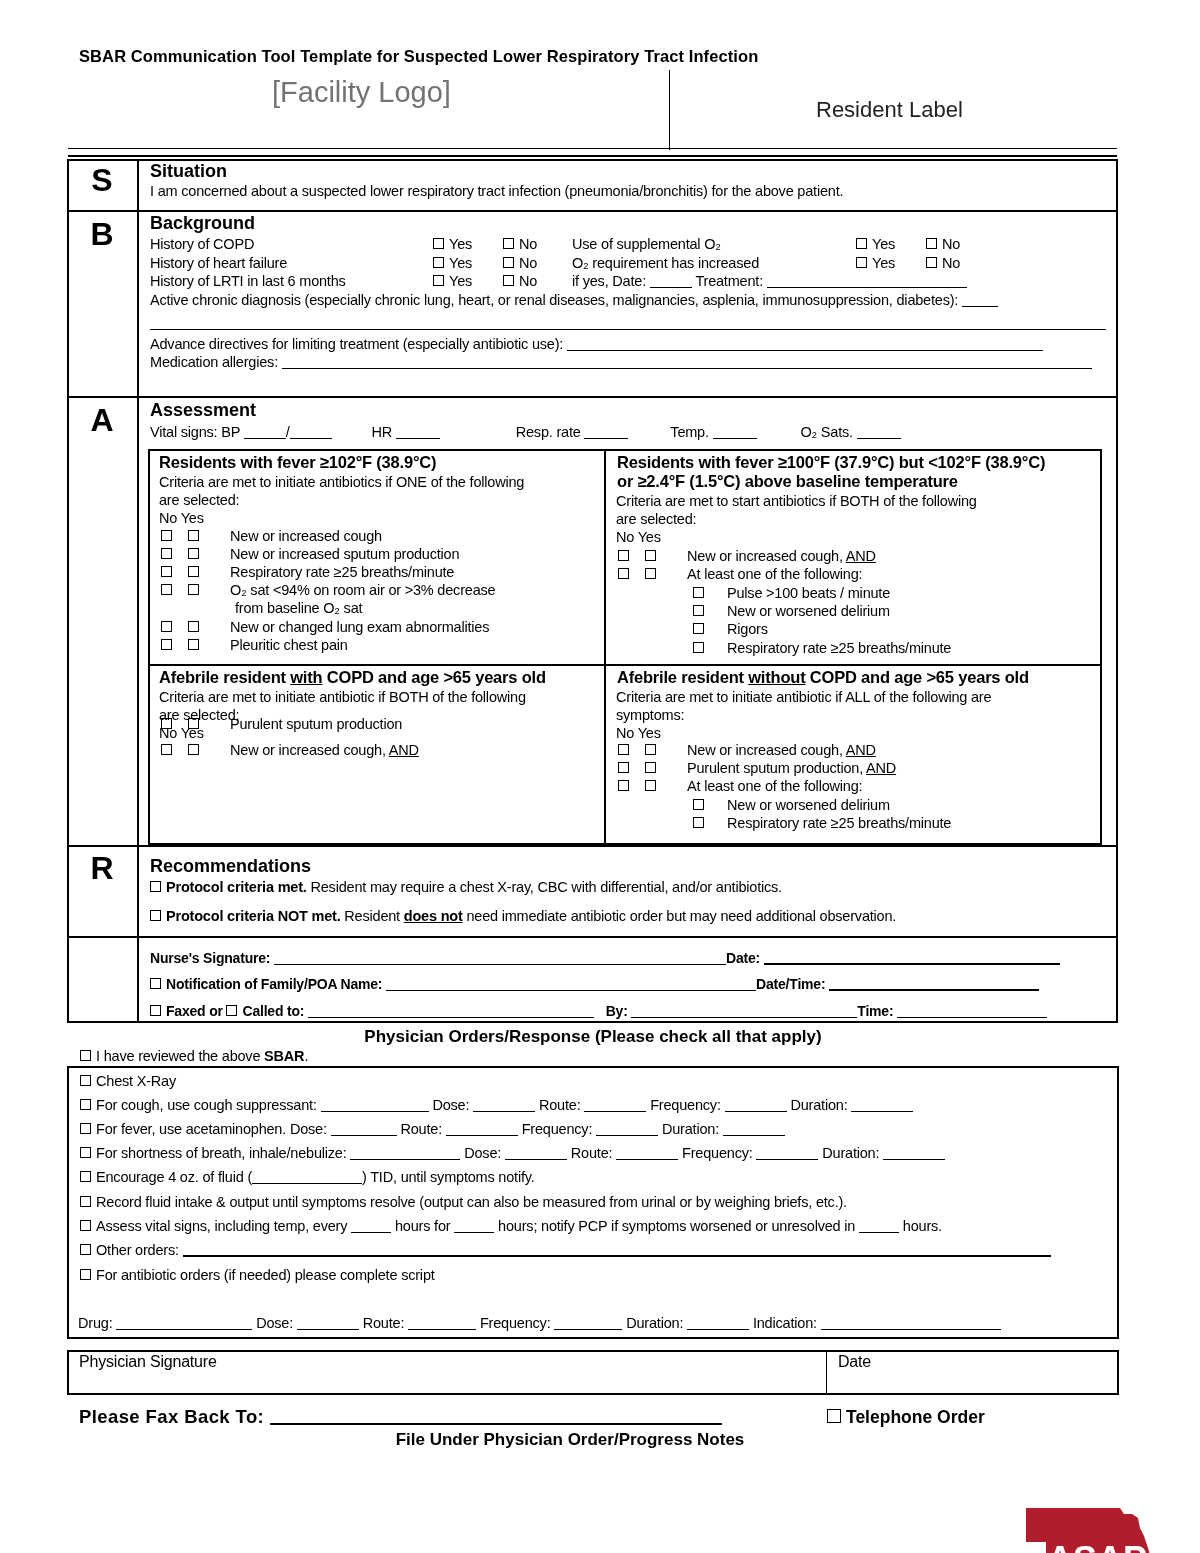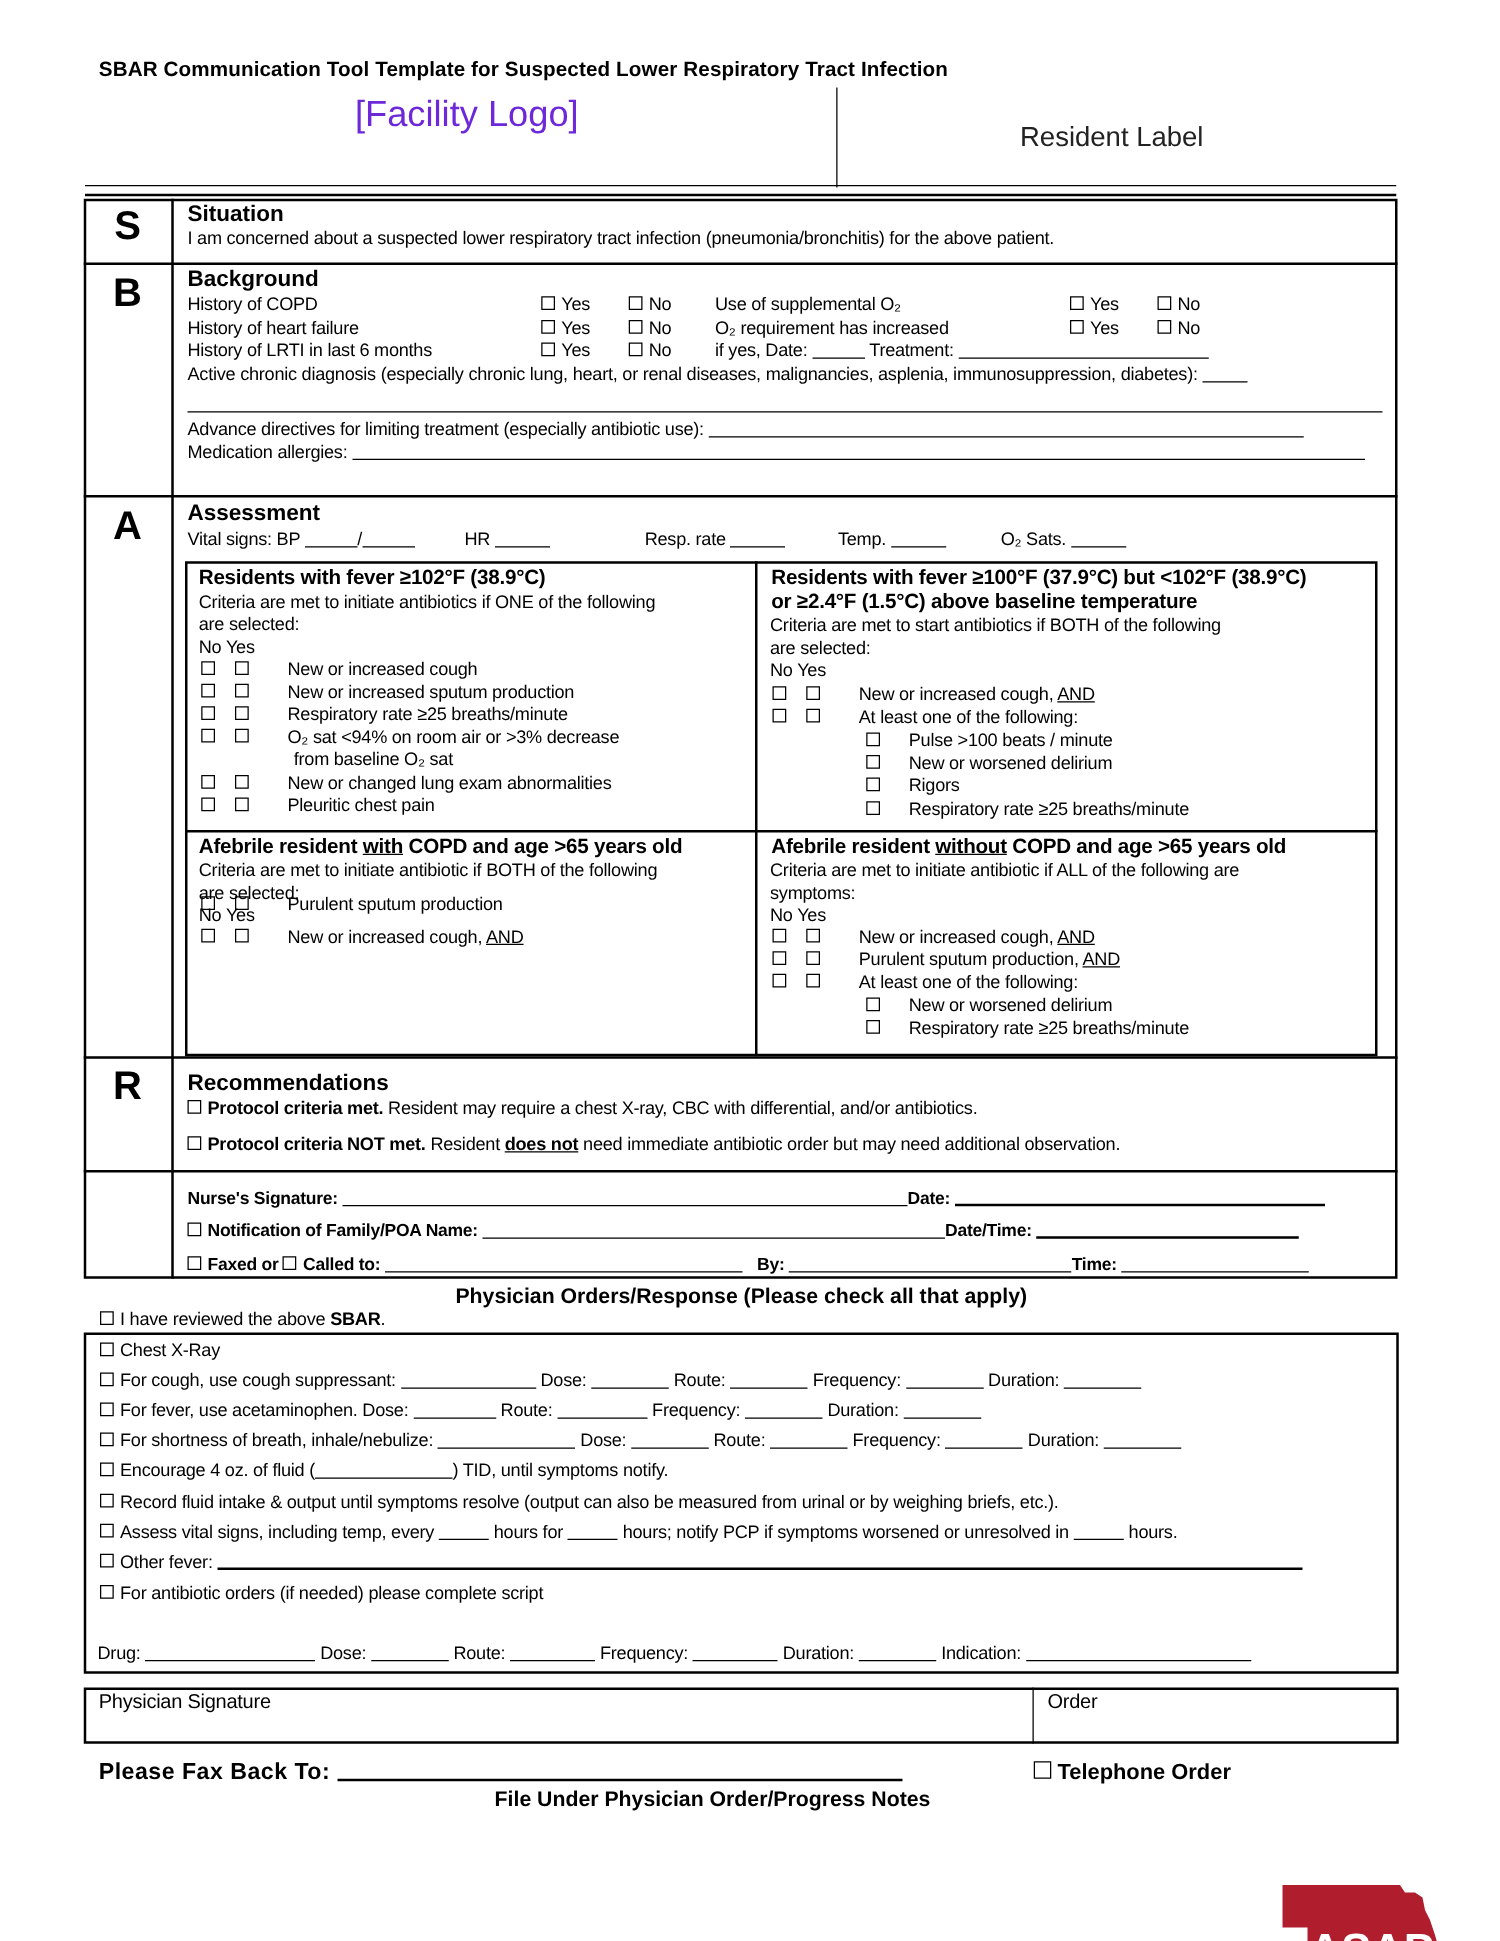--- a/index.html
+++ b/index.html
@@ -1,19 +1,19 @@
 <!DOCTYPE html>
 <html><head>
 <meta charset="utf-8">
 <style>
   html, body { margin:0; padding:0; background:#fff; }
   body { width:1200px; height:1553px; position:relative; font-family:"Liberation Sans", sans-serif; color:#000; overflow:hidden; }
   .abs { position:absolute; }
   .title { left:79px; top:47px; font-family:"Liberation Sans", sans-serif; font-weight:bold; font-size:16.5px; letter-spacing:0.1px; }
-  .logo-ph { left:284px; top:76px; font-size:29px; color:#6d28d9; font-family:"Liberation Sans", sans-serif; }
+  .logo-ph { left:272px; top:76px; font-size:29px; color:#737373; font-family:"Liberation Sans", sans-serif; }
   .vdiv { left:669px; top:70px; width:1px; height:80px; background:#000; }
   .resident { left:816px; top:97px; font-size:22px; color:#222; }
   .hline1 { left:68px; top:148px; width:1049px; height:1px; background:#000; }
   .hline2 { left:68px; top:155px; width:1049px; height:2px; background:#000; }
 
   .frame { left:67px; top:159px; width:1051px; height:864px; border:2px solid #000; box-sizing:border-box; }
   .letters-col { left:137px; top:159px; width:2px; height:864px; background:#000; }
   .sep { left:67px; height:2px; width:1051px; background:#000; }
   .letter { font-size:32px; font-weight:bold; width:70px; text-align:center; left:67px; }
   .sec-h { font-size:18px; font-weight:bold; left:150px; }
@@ -180,28 +180,28 @@
 <div class="abs t" style="left:80px;top:1048px"><span class="cb"></span><span>I have reviewed the above </span><span class="b">SBAR</span><span>.</span></div>
 
 <div class="abs orders"></div>
 <div class="abs t" style="left:80px;top:1073px"><span class="cb"></span><span>Chest X-Ray</span></div>
 <div class="abs t" style="left:80px;top:1097px"><span class="cb"></span><span>For cough, use cough suppressant:</span> <span class="line" style="width:108px"></span> <span>Dose:</span> <span class="line" style="width:62px"></span> <span>Route:</span> <span class="line" style="width:62px"></span> <span>Frequency:</span> <span class="line" style="width:62px"></span> <span>Duration:</span> <span class="line" style="width:62px"></span></div>
 <div class="abs t" style="left:80px;top:1121px"><span class="cb"></span><span>For fever, use acetaminophen. Dose:</span> <span class="line" style="width:66px"></span> <span>Route:</span> <span class="line" style="width:72px"></span> <span>Frequency:</span> <span class="line" style="width:62px"></span> <span>Duration:</span> <span class="line" style="width:62px"></span></div>
 <div class="abs t" style="left:80px;top:1145px"><span class="cb"></span><span>For shortness of breath, inhale/nebulize:</span> <span class="line" style="width:110px"></span> <span>Dose:</span> <span class="line" style="width:62px"></span> <span>Route:</span> <span class="line" style="width:62px"></span> <span>Frequency:</span> <span class="line" style="width:62px"></span> <span>Duration:</span> <span class="line" style="width:62px"></span></div>
 <div class="abs t" style="left:80px;top:1169px"><span class="cb"></span><span>Encourage 4 oz. of fluid (</span><span class="line" style="width:110px"></span><span>) TID, until symptoms notify.</span></div>
 <div class="abs t" style="left:80px;top:1194px"><span class="cb"></span><span>Record fluid intake &amp; output until symptoms resolve (output can also be measured from urinal or by weighing briefs, etc.).</span></div>
 <div class="abs t" style="left:80px;top:1218px"><span class="cb"></span><span>Assess vital signs, including temp, every</span> <span class="line" style="width:40px"></span> <span>hours for</span> <span class="line" style="width:40px"></span> <span>hours; notify PCP if symptoms worsened or unresolved in</span> <span class="line" style="width:40px"></span> <span>hours.</span></div>
-<div class="abs t" style="left:80px;top:1242px"><span class="cb"></span><span>Other fever:</span> <span class="line" style="width:868px;border-bottom-width:2px"></span></div>
+<div class="abs t" style="left:80px;top:1242px"><span class="cb"></span><span>Other orders:</span> <span class="line" style="width:868px;border-bottom-width:2px"></span></div>
 <div class="abs t" style="left:80px;top:1267px"><span class="cb"></span><span>For antibiotic orders (if needed) please complete script</span></div>
 <div class="abs t" style="left:78px;top:1315px"><span>Drug:</span> <span class="line" style="width:136px"></span> <span>Dose:</span> <span class="line" style="width:62px"></span> <span>Route:</span> <span class="line" style="width:68px"></span> <span>Frequency:</span> <span class="line" style="width:68px"></span> <span>Duration:</span> <span class="line" style="width:62px"></span> <span>Indication:</span> <span class="line" style="width:180px"></span></div>
 
 <div class="abs sigbox"></div>
 <div class="abs sigdiv"></div>
 <div class="abs t" style="left:79px;top:1353px;font-size:16px">Physician Signature</div>
-<div class="abs t" style="left:838px;top:1353px;font-size:16px">Order</div>
+<div class="abs t" style="left:838px;top:1353px;font-size:16px">Date</div>
 
 <div class="abs b" style="left:79px;top:1406px;font-size:18.5px;letter-spacing:0.4px;white-space:nowrap"><span>Please Fax Back To:</span> <span class="line" style="width:452px;height:16px;border-bottom-width:2px"></span></div>
 <div class="abs b" style="left:827px;top:1407px;font-size:17.5px;white-space:nowrap"><span class="cb" style="width:12px;height:12px"></span><span>Telephone Order</span></div>
 <div class="abs b" style="left:0;width:1140px;text-align:center;top:1430px;font-size:17px">File Under Physician Order/Progress Notes</div>
 
 <div class="abs" style="left:1024px;top:1506px;width:146px;height:70px">
   <svg width="146" height="70" viewBox="0 0 146 70">
     <path d="M2 2 L96 2 L100 8 L108 8 L114 12 L116 22 L120 30 L124 42 L128 56 L134 66 L144 68 L22 68 L22 36 L2 36 Z" fill="#b01e2e"></path>
     <text x="73" y="66" text-anchor="middle" font-family="Liberation Sans, sans-serif" font-weight="bold" font-size="36" fill="#ffffff">ASAP</text>
   </svg>

